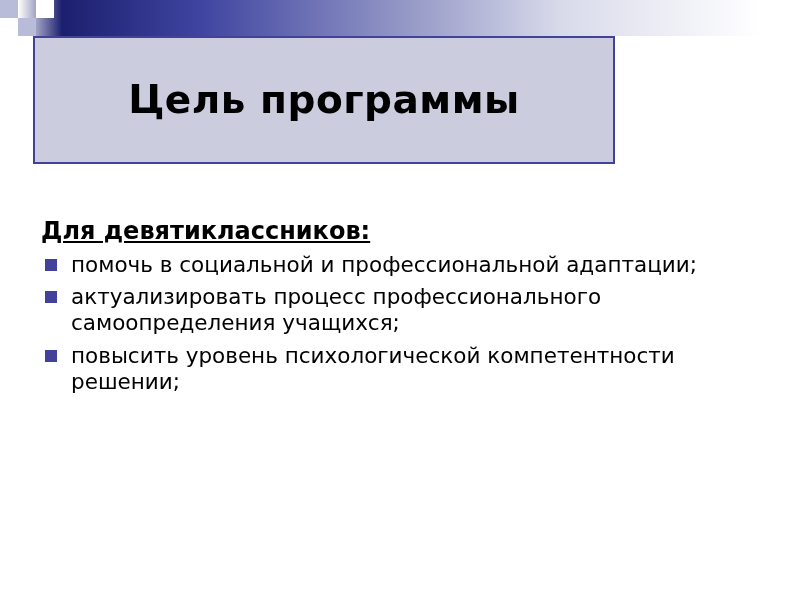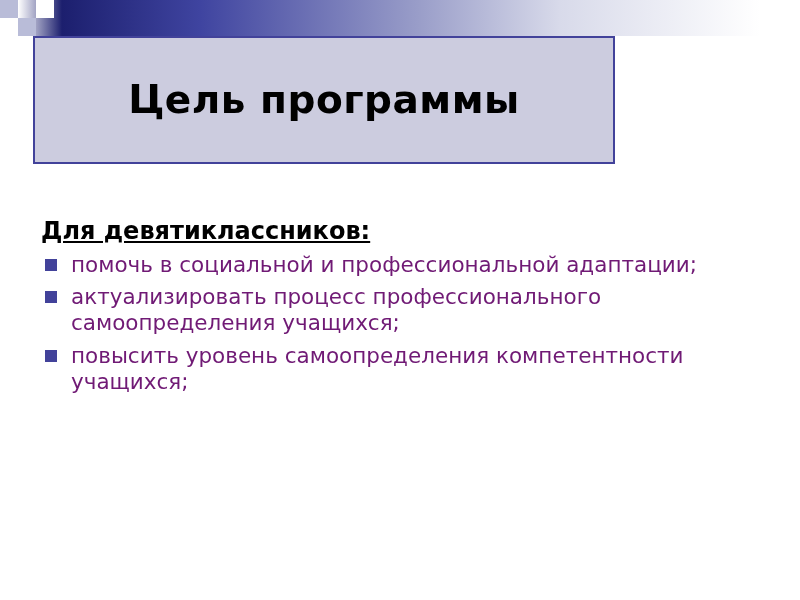--- a/index.html
+++ b/index.html
@@ -84,21 +84,21 @@
     list-style: none;
     margin: 0;
     padding: 0;
   }
   ul.bullets > li {
     position: relative;
     padding-left: 38px;
     margin-bottom: 6px;
     font-size: 21.5px;
     line-height: 1.22;
-    color: #701a75;
+    color: #000000;
   }
   ul.bullets > li .marker {
     position: absolute;
     left: 12px;
     top: 7px;
     width: 12px;
     height: 12px;
     background: #42429a;
   }
   .item-text {
@@ -125,16 +125,16 @@
     <li>
       <span class="marker"></span>
       <span class="item-text">помочь в социальной и профессиональной адаптации;</span>
     </li>
     <li>
       <span class="marker"></span>
       <span class="item-text">актуализировать процесс профессионального самоопределения        учащихся;</span>
     </li>
     <li>
       <span class="marker"></span>
-      <span class="item-text">повысить уровень самоопределения компетентности учащихся;</span>
+      <span class="item-text">повысить уровень психологической компетентности решении;</span>
     </li>
   </ul>
 </div>
 
 </body></html>

